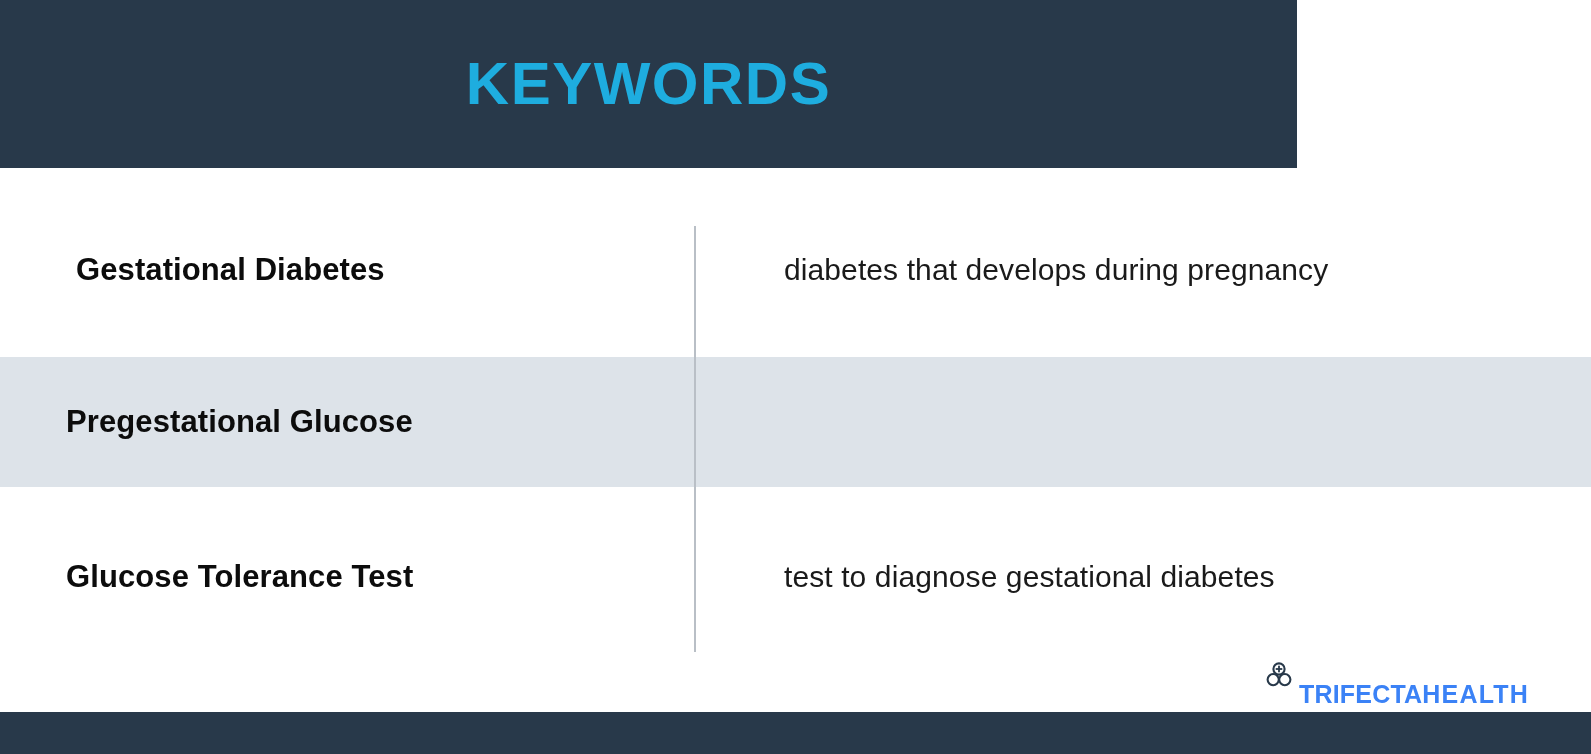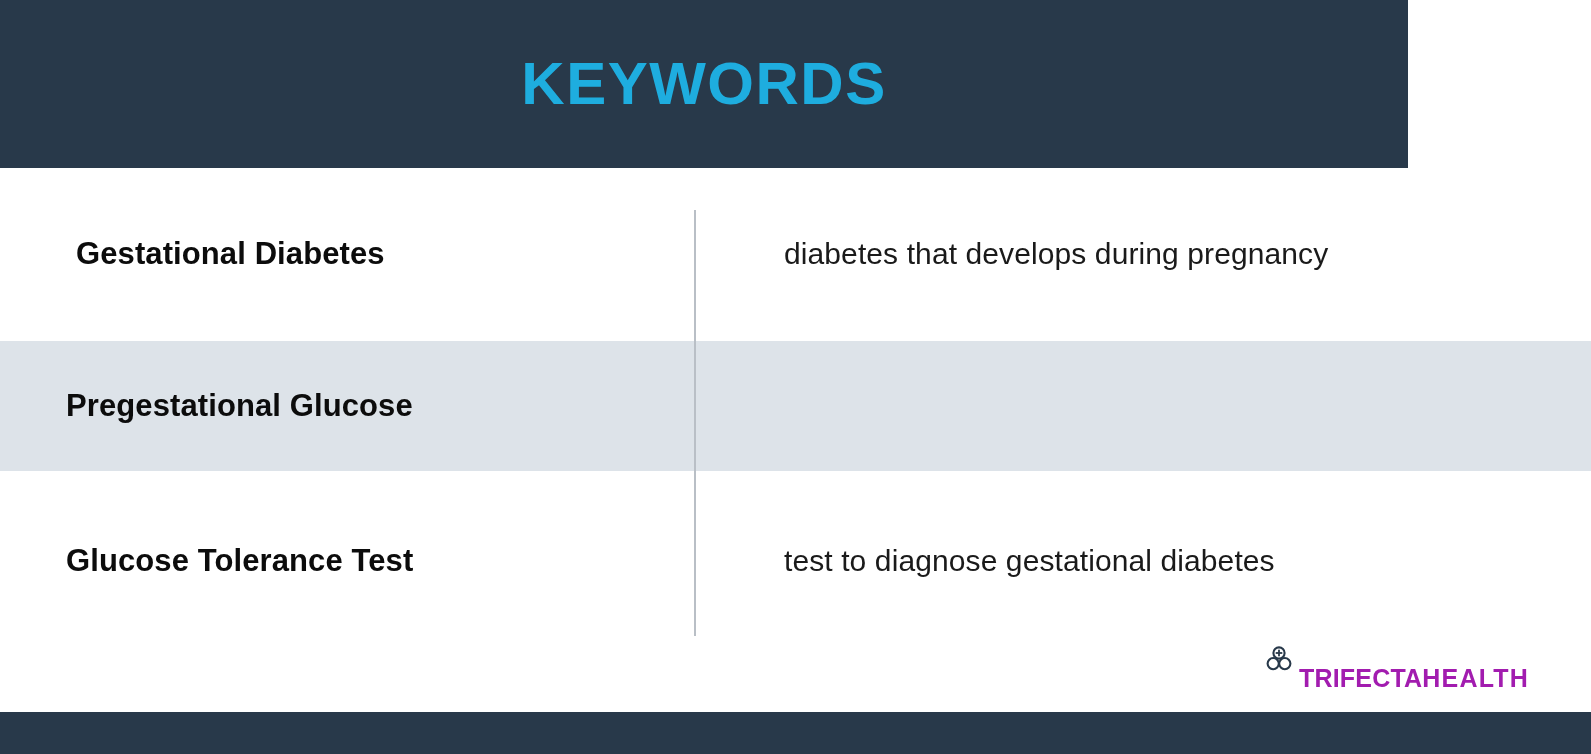--- a/index.html
+++ b/index.html
@@ -17,21 +17,21 @@
     background: #ffffff;
     overflow: hidden;
     box-sizing: border-box;
   }
 
   
   .header-bar {
     position: absolute;
     left: 0;
     top: 0;
-    width: 1408px;
+    width: 1297px;
     height: 168px;
     background: #28394a;
     display: flex;
     align-items: center;
     justify-content: center;
   }
   .header-title {
     color: #1eaddf;
     font-family: "Liberation Sans", sans-serif;
     font-weight: bold;
@@ -40,21 +40,21 @@
     line-height: 1;
     margin: 0;
     padding: 0;
     -webkit-font-smoothing: antialiased;
   }
 
   
   .table-area {
     position: absolute;
     left: 0;
-    top: 168px;
+    top: 184px;
     width: 1591px;
     height: 544px;
     background: #ffffff;
   }
 
   .row {
     position: absolute;
     left: 0;
     width: 1591px;
     display: flex;
@@ -123,21 +123,21 @@
   }
   .logo-mark {
     width: 26px;
     height: 26px;
     margin-right: 7px;
     display: block;
   }
   .logo-wordmark {
     display: flex;
     align-items: baseline;
-    color: #a21caf;
+    color: #3b82f6;
     font-family: "Liberation Sans", sans-serif;
     font-size: 25px;
     line-height: 1;
     letter-spacing: 0.3px;
   }
   .logo-bold {
     font-weight: bold;
     letter-spacing: 0.2px;
   }
   .logo-light {

